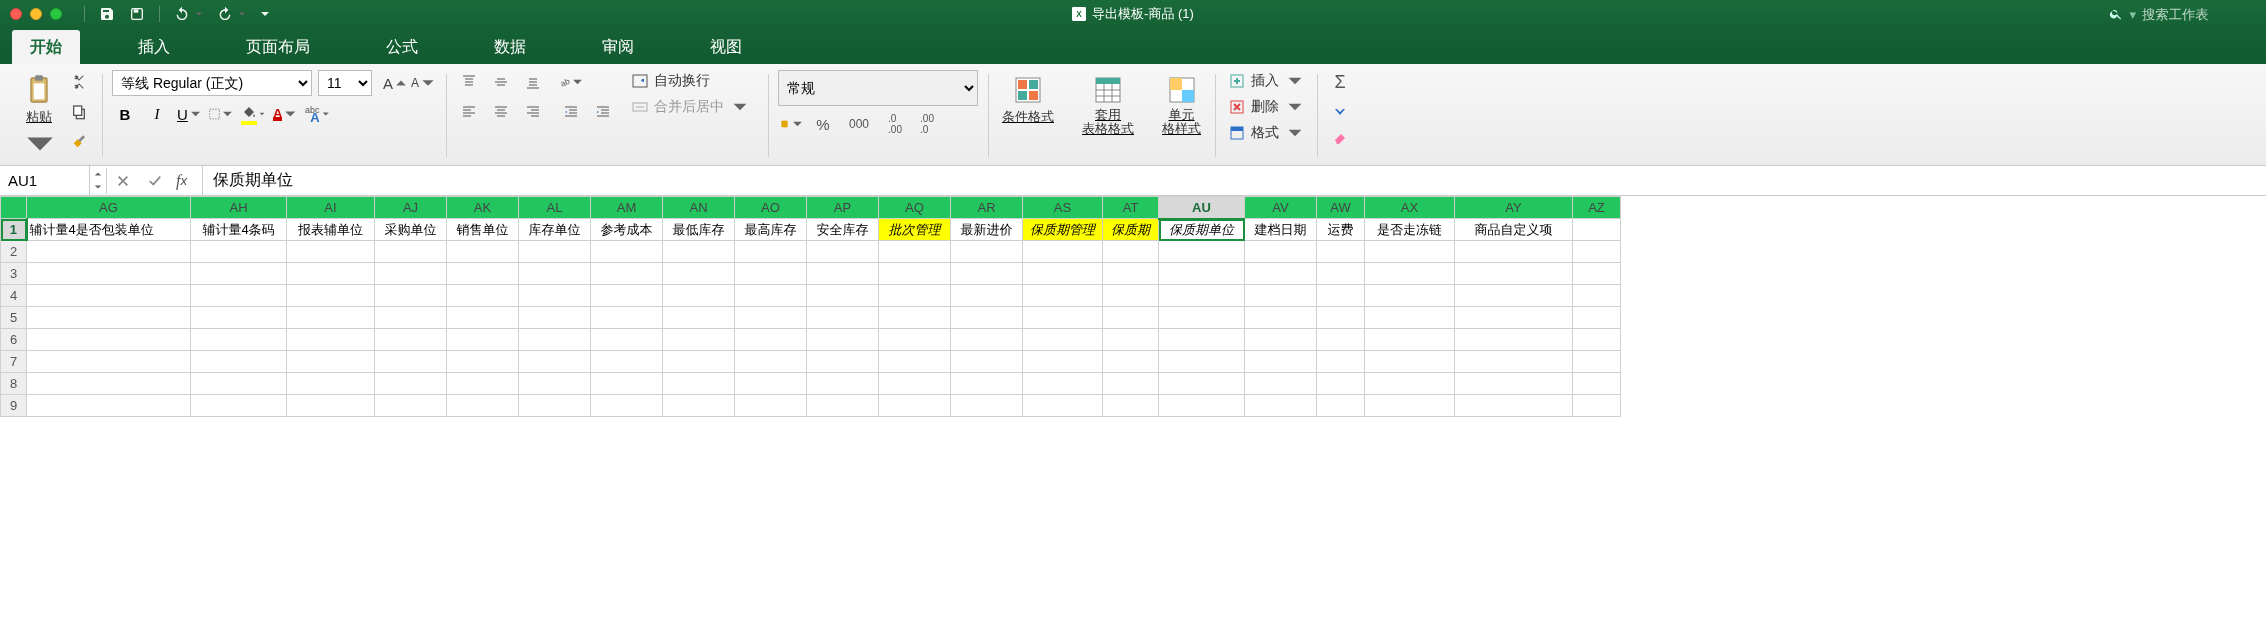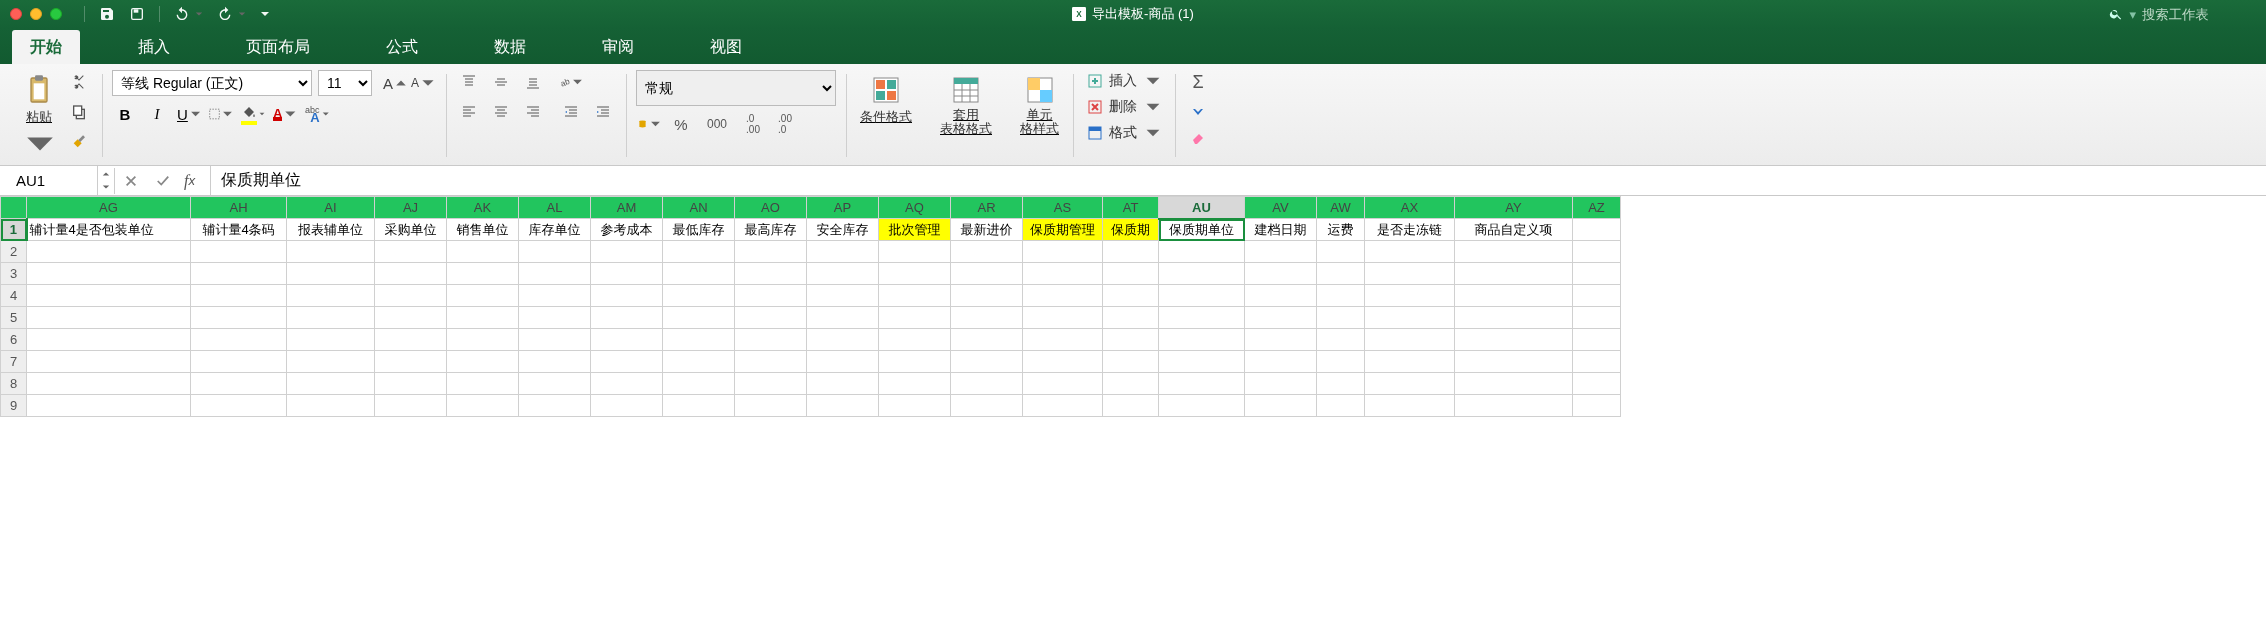--- a/index.html
+++ b/index.html
@@ -52,39 +52,39 @@
   .fill-yellow { background:#ffff00; }
   .font-red { background:#d00000; }
 
   .menu-col { display:flex; flex-direction:column; gap:4px; }
   .menu-item { display:flex; align-items:center; gap:6px; font-size:14px; color:#333; padding:2px 4px; cursor:pointer; }
   .menu-item.disabled { color:#999; }
   .menu-item svg { width:16px; height:16px; }
 
   
   .fbar { display:flex; align-items:center; height:30px; border-bottom:1px solid #c9c9c9; background:#fff; }
-  .name-box { width:90px; border:none; border-right:1px solid #ccc; padding:12px 8px; font-size:15px; height:100%; outline:none;margin-left:8px; }
+  .name-box { width:90px; border:none; border-right:1px solid #ccc; padding:12px 8px; font-size:15px; height:100%; outline:none; }
   .name-stepper { display:flex; flex-direction:column; border-right:1px solid #ccc; }
   .name-stepper div { width:16px; height:13px; display:flex; align-items:center; justify-content:center; cursor:pointer; }
   .name-stepper svg { width:8px; height:8px; fill:#666; }
   .fb-btn { width:32px; height:100%; display:flex; align-items:center; justify-content:center; color:#888; cursor:pointer; }
   .fb-btn svg { width:14px; height:14px; }
   .fx { font-style:italic; font-family: "Times New Roman", serif; border-right:1px solid #ccc; padding-right:10px; color:#555; }
   .fcontent { flex:1; padding:0 10px; font-size:16px; border:none; outline:none; height:100%; }
 
   
   .grid-wrap { overflow:hidden; }
   table.sheet { border-collapse:collapse; table-layout:fixed; }
   .sheet th, .sheet td { border:1px solid #d0d0d0; height:22px; font-size:13px; padding:0 2px; white-space:nowrap; overflow:hidden; }
   .sheet thead th { background:#22c55e; color:#444; font-weight:400; text-align:center; position:relative; }
   .sheet thead th.sel { background:#d8d8d8; border-bottom:2px solid #1a8f3e; color:#1a6b3a; font-weight:600; }
   .row-hdr { background:#eee; text-align:center; width:26px; color:#555; }
   .row-hdr.sel { background:#d8d8d8; border-right:2px solid #1a8f3e; color:#1a6b3a; font-weight:600; }
   .corner { background:#eee; width:26px; }
-  td.hl { background:#ffff00; }
+  td.hl { background:#ffff00;font-style:italic; }
   td.cell { text-align:center; }
   td.first-col { text-align:left; }
   td.sel { outline:2px solid #1a8f3e; outline-offset:-2px; background:#fff; }
 </style>
 </head>
 <body>
 
 <div class="titlebar">
   <div class="traffic">
     <span class="tl-red"></span>
@@ -305,20 +305,39 @@
                 <path stroke="#555" d="M2 3h12M6 6h8M6 9h8M2 12h12"></path>
                 <path fill="#2a70c8" d="M4 7l-2 1 2 1z"></path>
               </svg>
             </div>
           <div class="btn">
               <svg viewBox="0 0 16 16">
                 <path stroke="#555" d="M2 3h12M6 6h8M6 9h8M2 12h12"></path>
                 <path fill="#2a70c8" d="M2 7l2 1-2 1z"></path>
               </svg>
             </div>
+        </div>
+      </div>
+      <div class="menu-col" style="min-width:130px">
+        <div class="menu-item">
+          <svg viewBox="0 0 16 16">
+              <rect x="1" y="2" width="14" height="12" fill="none" stroke="#555"></rect>
+              <path fill="#2a70c8" d="M10 6h2v3l-3-1z"></path>
+            </svg>
+          <span>自动换行</span>
+        </div>
+        <div class="menu-item disabled">
+          <svg viewBox="0 0 16 16">
+              <rect x="1" y="4" width="14" height="8" fill="none" stroke="#aaa"></rect>
+              <path stroke="#aaa" d="M4 8h8"></path>
+            </svg>
+          <span>合并后居中</span>
+          <svg class="dd-caret" viewBox="0 0 10 10">
+              <path d="M1 3l4 4 4-4z" fill="#aaa"></path>
+            </svg>
         </div>
       </div>
     </div>
   </div>
 
   <div class="rgroup">
     <div class="two-rows">
       <select style="width:200px;height:36px;border:1px solid #bbb;font-size:14px;padding:0 4px"><option>常规</option></select>
       <div class="rrow">
         <div class="btn">

